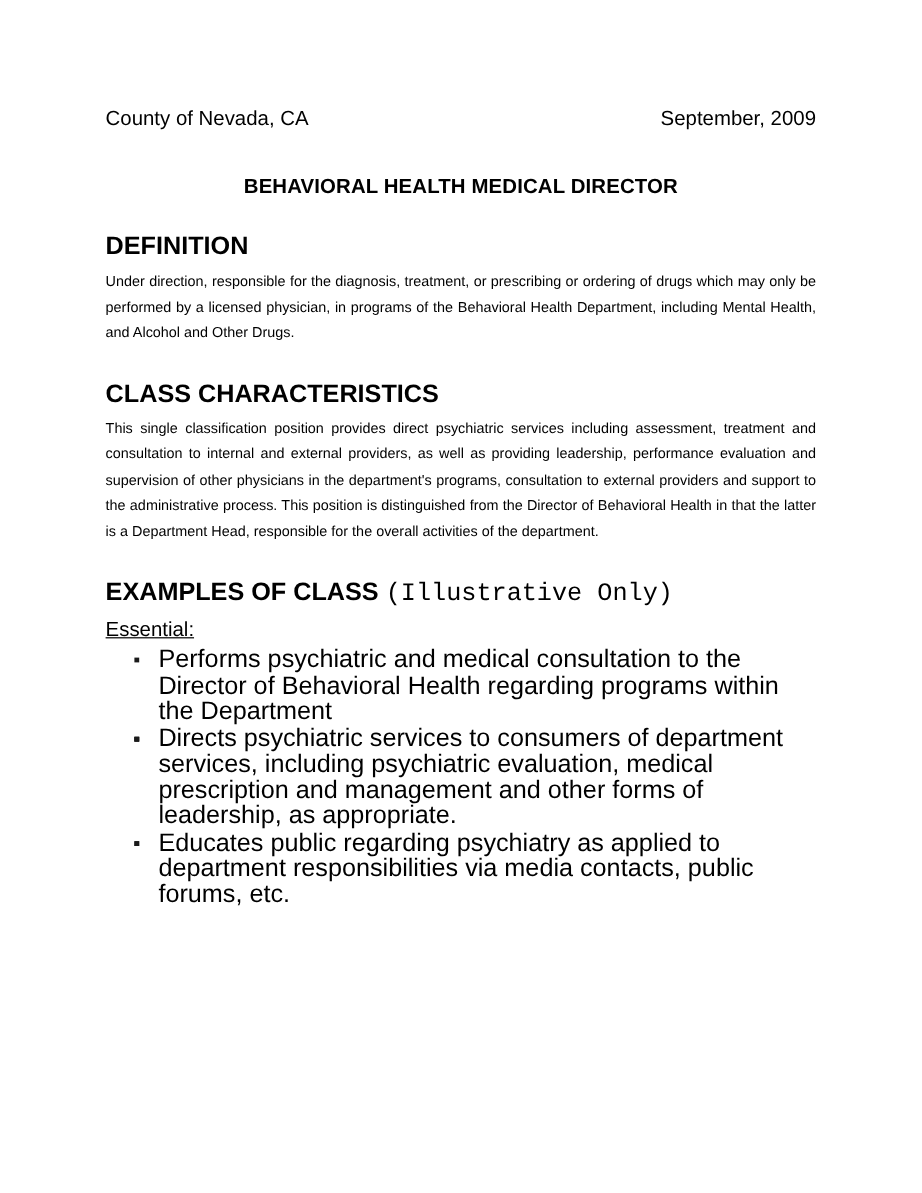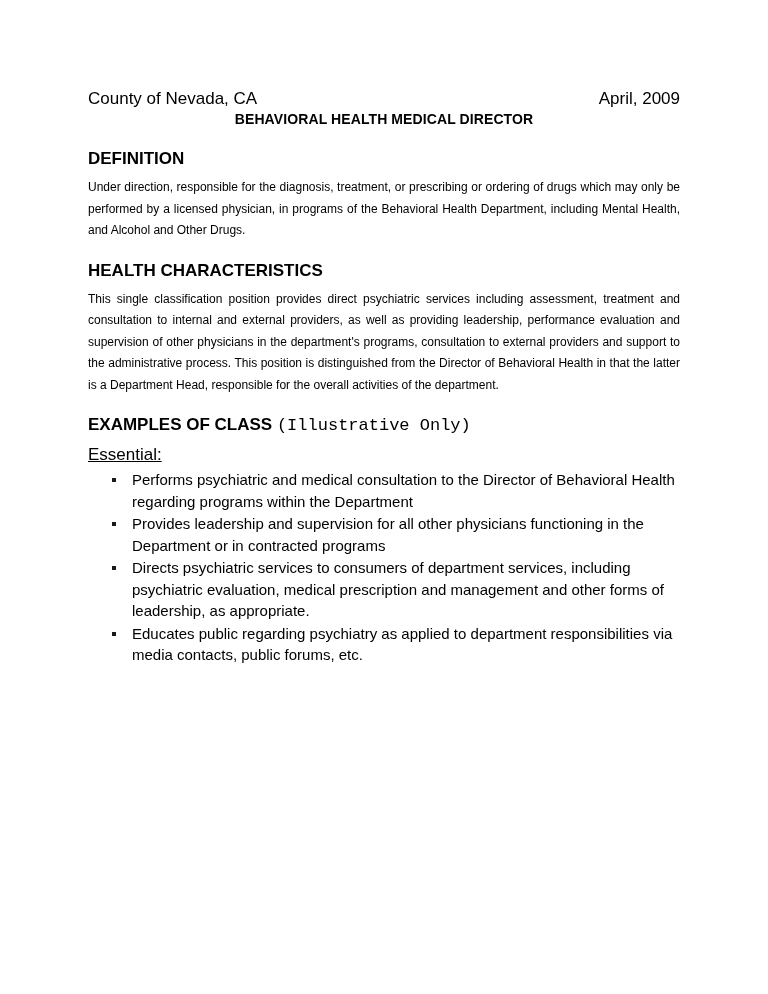--- a/index.html
+++ b/index.html
@@ -38,32 +38,33 @@
     line-height: 21px;
   }
   .doc-header .agency,
   .doc-header .date {
     white-space: nowrap;
   }
 
   
   .doc-title {
     text-align: center;
-    font-size: 14px;
+    font-size: 17px;
     font-weight: bold;
     line-height: 21px;
+    margin-top: 36px;
     letter-spacing: 0.1px;
   }
 
   
   .section-heading {
-    font-size: 17px;
+    font-size: 21px;
     font-weight: bold;
     line-height: 21px;
-    margin-top: 18px;
+    margin-top: 29px;
     margin-bottom: 8px;
   }
   .section-heading .subtle {
     font-weight: normal;
     font-family: Liberation Mono, monospace;
   }
 
   
   .body-par {
     font-size: 12px;
@@ -83,21 +84,21 @@
   }
 
   
   .duty-list {
     list-style: none;
     margin: 0;
     padding: 0;
   }
   .duty-item {
     position: relative;
-    font-size: 15px;
+    font-size: 21px;
     line-height: 21.5px;
     padding-left: 44px;
     margin-bottom: 1px;
     text-align: left;
   }
   .duty-item .bullet-marker {
     position: absolute;
     left: 24px;
     top: 9px;
     width: 4px;
@@ -106,47 +107,46 @@
   }
 </style>
 </head>
 <body>
 
 <div class="page">
   <div class="content">
 
     <div class="doc-header">
       <span class="agency">County of Nevada, CA</span>
-      <span class="date">April, 2009</span>
+      <span class="date">September, 2009</span>
     </div>
 
     <div class="doc-title">BEHAVIORAL HEALTH MEDICAL DIRECTOR</div>
 
     <div class="section-heading">DEFINITION</div>
     <p class="body-par">Under direction, responsible for the diagnosis, treatment, or prescribing or ordering of drugs which may only be performed by a licensed physician, in programs of the Behavioral Health Department, including Mental Health, and Alcohol and Other Drugs.</p>
 
-    <div class="section-heading">HEALTH CHARACTERISTICS</div>
+    <div class="section-heading">CLASS CHARACTERISTICS</div>
     <p class="body-par">This single classification position provides direct psychiatric services including assessment, treatment and consultation to internal and external providers, as well as providing leadership, performance evaluation and supervision of other physicians in the department's programs, consultation to external providers and support to the administrative process.  This position is distinguished from the Director of Behavioral Health in that the latter is a Department Head, responsible for the overall activities of the department.</p>
 
     <div class="section-heading">
       <span>EXAMPLES OF CLASS</span><span> </span><span class="subtle">(Illustrative Only)</span>
     </div>
 
     <div>
       <span class="sub-label">Essential:</span>
     </div>
 
     <ul class="duty-list">
       <li class="duty-item">
         <span class="bullet-marker"></span>
         <span>Performs psychiatric and medical consultation to the Director of Behavioral Health regarding programs within the Department</span>
       </li>
       <li class="duty-item">
         <span class="bullet-marker"></span>
-        <span>Provides leadership and supervision for all other physicians functioning in the Department or in contracted programs</span>
       </li>
       <li class="duty-item">
         <span class="bullet-marker"></span>
       </li>
       <li class="duty-item">
         <span class="bullet-marker"></span>
         <span>Directs psychiatric services to consumers of department services, including psychiatric evaluation, medical prescription and management and other forms of leadership, as appropriate.</span>
       </li>
       <li class="duty-item">
         <span class="bullet-marker"></span>

